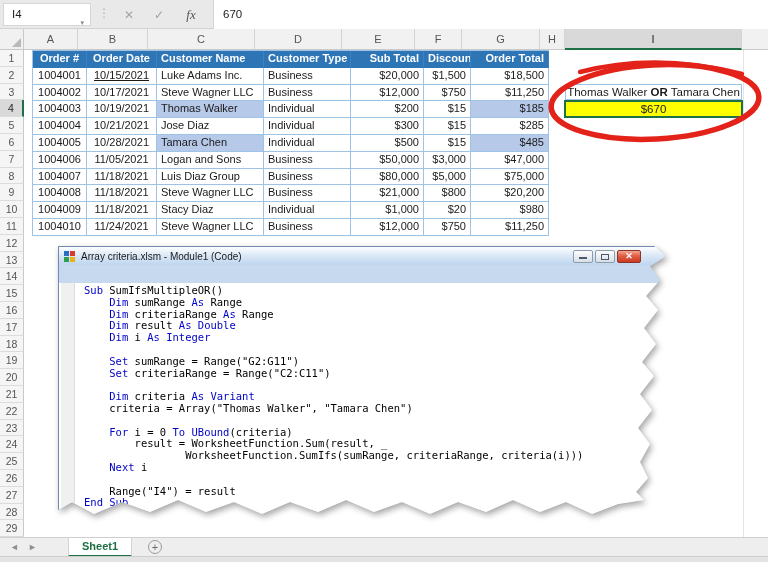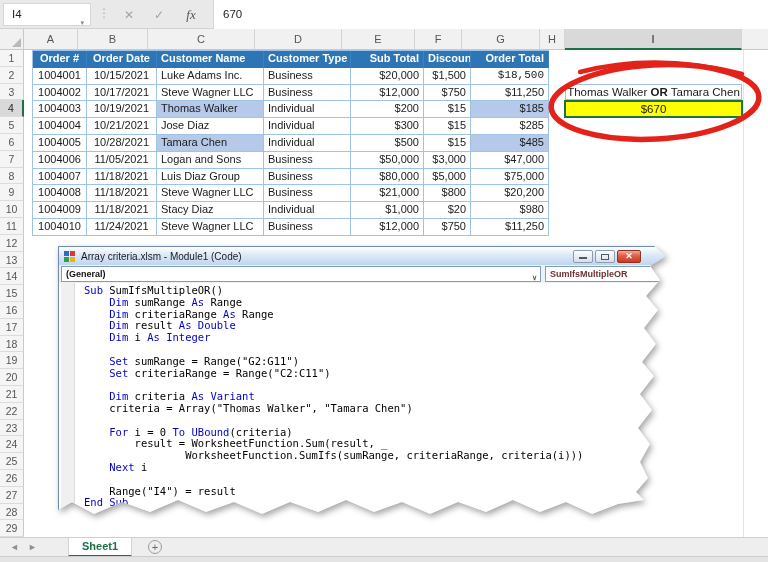--- a/index.html
+++ b/index.html
@@ -141,26 +141,26 @@
       <div class="tcell al-c" style="width: 54px;">Order #</div>
       <div class="tcell al-c" style="width: 70px;">Order Date</div>
       <div class="tcell al-l" style="width: 107px;">Customer Name</div>
       <div class="tcell al-l" style="width: 87px;">Customer Type</div>
       <div class="tcell al-r" style="width: 73px;">Sub Total</div>
       <div class="tcell al-r" style="width: 47px;">Discount</div>
       <div class="tcell al-r" style="width: 78px;">Order Total</div>
     </div>
     <div class="trow">
       <div class="tcell al-c" style="width: 54px;">1004001</div>
-      <div class="tcell al-c" style="width: 70px;">10/15/2021</div>
+      <div class="tcell al-c" style="width: 70px; text-decoration: underline;">10/15/2021</div>
       <div class="tcell al-l" style="width: 107px;">Luke Adams Inc.</div>
       <div class="tcell al-l" style="width: 87px;">Business</div>
       <div class="tcell al-r" style="width: 73px;">$20,000</div>
       <div class="tcell al-r" style="width: 47px;">$1,500</div>
-      <div class="tcell al-r" style="width: 78px; font-family: Liberation Mono, monospace;">$18,500</div>
+      <div class="tcell al-r" style="width: 78px;">$18,500</div>
     </div>
     <div class="trow">
       <div class="tcell al-c" style="width: 54px;">1004002</div>
       <div class="tcell al-c" style="width: 70px;">10/17/2021</div>
       <div class="tcell al-l" style="width: 107px;">Steve Wagner LLC</div>
       <div class="tcell al-l" style="width: 87px;">Business</div>
       <div class="tcell al-r" style="width: 73px;">$12,000</div>
       <div class="tcell al-r" style="width: 47px;">$750</div>
       <div class="tcell al-r" style="width: 78px;">$11,250</div>
     </div>
@@ -259,24 +259,20 @@
       </span>
       <span id="vba-title">Array criteria.xlsm - Module1 (Code)</span>
       <span class="winbtn" style="left:514px">
           <span class="glyph-min"></span>
         </span>
       <span class="winbtn" style="left:536px">
           <span class="glyph-max"></span>
         </span>
       <span class="winbtn" id="vba-close" style="left:558px">✕</span>
     </div>
-    <div id="vba-combos">
-      <div class="combo" id="combo-general"><span>(General)</span><span class="carrow">∨</span></div>
-      <div class="combo" id="combo-proc"><span>SumIfsMultipleOR</span></div>
-    </div>
     <div id="vba-code-area">
       <div id="vba-margin"></div>
       <div id="vba-code"><div><span style="color: rgb(0, 0, 200);">Sub</span><span style="color: rgb(0, 0, 0);"> SumIfsMultipleOR()</span></div><div><span style="color: rgb(0, 0, 0);">    </span><span style="color: rgb(0, 0, 200);">Dim</span><span style="color: rgb(0, 0, 0);"> sumRange </span><span style="color: rgb(0, 0, 200);">As</span><span style="color: rgb(0, 0, 0);"> Range</span></div><div><span style="color: rgb(0, 0, 0);">    </span><span style="color: rgb(0, 0, 200);">Dim</span><span style="color: rgb(0, 0, 0);"> criteriaRange </span><span style="color: rgb(0, 0, 200);">As</span><span style="color: rgb(0, 0, 0);"> Range</span></div><div><span style="color: rgb(0, 0, 0);">    </span><span style="color: rgb(0, 0, 200);">Dim</span><span style="color: rgb(0, 0, 0);"> result </span><span style="color: rgb(0, 0, 200);">As</span><span style="color: rgb(0, 0, 0);"> </span><span style="color: rgb(0, 0, 200);">Double</span></div><div><span style="color: rgb(0, 0, 0);">    </span><span style="color: rgb(0, 0, 200);">Dim</span><span style="color: rgb(0, 0, 0);"> i </span><span style="color: rgb(0, 0, 200);">As</span><span style="color: rgb(0, 0, 0);"> </span><span style="color: rgb(0, 0, 200);">Integer</span></div><div>&nbsp;</div><div><span style="color: rgb(0, 0, 0);">    </span><span style="color: rgb(0, 0, 200);">Set</span><span style="color: rgb(0, 0, 0);"> sumRange = Range("G2:G11")</span></div><div><span style="color: rgb(0, 0, 0);">    </span><span style="color: rgb(0, 0, 200);">Set</span><span style="color: rgb(0, 0, 0);"> criteriaRange = Range("C2:C11")</span></div><div>&nbsp;</div><div><span style="color: rgb(0, 0, 0);">    </span><span style="color: rgb(0, 0, 200);">Dim</span><span style="color: rgb(0, 0, 0);"> criteria </span><span style="color: rgb(0, 0, 200);">As</span><span style="color: rgb(0, 0, 0);"> </span><span style="color: rgb(0, 0, 200);">Variant</span></div><div><span style="color: rgb(0, 0, 0);">    criteria = Array("Thomas Walker", "Tamara Chen")</span></div><div>&nbsp;</div><div><span style="color: rgb(0, 0, 0);">    </span><span style="color: rgb(0, 0, 200);">For</span><span style="color: rgb(0, 0, 0);"> i = 0 </span><span style="color: rgb(0, 0, 200);">To</span><span style="color: rgb(0, 0, 0);"> </span><span style="color: rgb(0, 0, 200);">UBound</span><span style="color: rgb(0, 0, 0);">(criteria)</span></div><div><span style="color: rgb(0, 0, 0);">        result = WorksheetFunction.Sum(result, _</span></div><div><span style="color: rgb(0, 0, 0);">                WorksheetFunction.SumIfs(sumRange, criteriaRange, criteria(i)))</span></div><div><span style="color: rgb(0, 0, 0);">    </span><span style="color: rgb(0, 0, 200);">Next</span><span style="color: rgb(0, 0, 0);"> i</span></div><div>&nbsp;</div><div><span style="color: rgb(0, 0, 0);">    Range("I4") = result</span></div><div><span style="color: rgb(0, 0, 200);">End Sub</span></div></div>
     </div>
   </div>
 </div>
 
 <div id="tab-bar" class="abs">
   <span class="tab-arrow abs" style="left:10px">◄</span>
   <span class="tab-arrow abs" style="left:28px">►</span>

